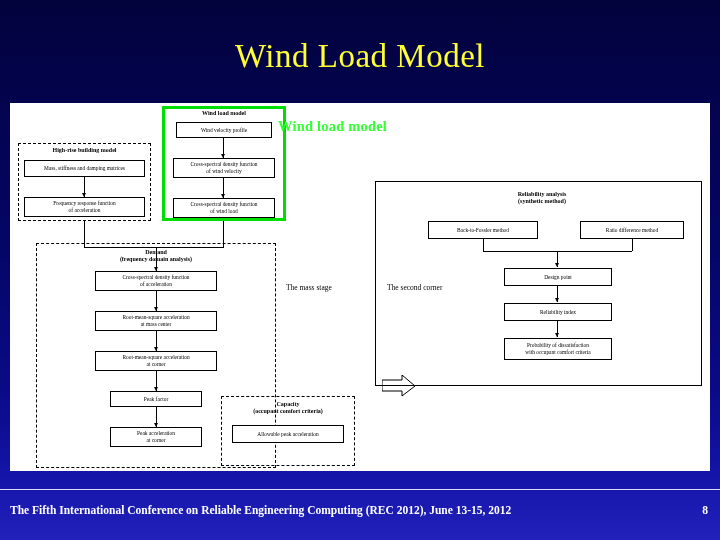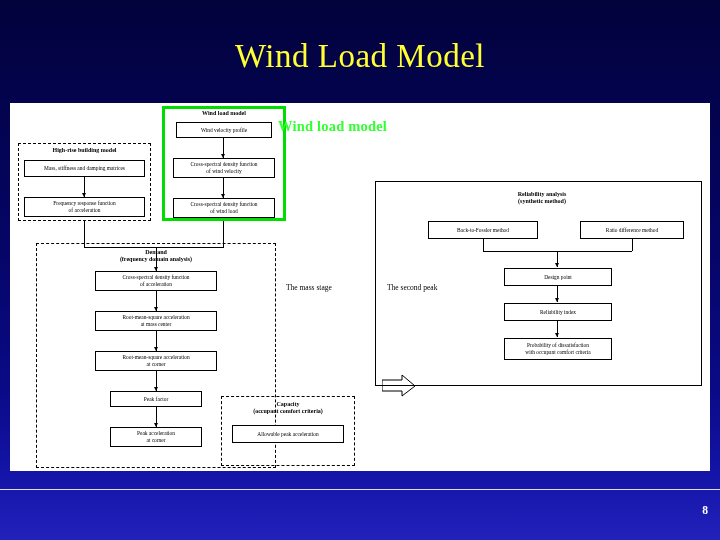--- a/index.html
+++ b/index.html
@@ -209,21 +209,21 @@
     <div class="arrowdown" style="left:144px; top:320px;"></div>
     <div class="box" style="left:100px; top:324px; width:92px; height:20px;">Peak acceleration
 at corner</div>
 
     <div class="group" style="left:211px; top:293px; width:134px; height:70px;"></div>
     <div class="grouplabel" style="left:217px; top:298px; width:122px;">Capacity
 (occupant comfort criteria)</div>
     <div class="box" style="left:222px; top:322px; width:112px; height:18px;">Allowable peak acceleration</div>
 
     <div class="stage-label" style="left:276px; top:180px;">The mass stage</div>
-    <div class="stage-label" style="left:377px; top:180px;">The second peak</div>
+    <div class="stage-label" style="left:377px; top:180px;">The second corner</div>
 
     <div class="bigarrow">
       <svg width="34" height="22" viewBox="0 0 34 22">
         <polygon points="0,5 20,5 20,0 33,11 20,21 20,16 0,16" fill="#ffffff" stroke="#000000" stroke-width="1"></polygon>
       </svg>
     </div>
 
     <div class="group solid" style="left:365px; top:78px; width:327px; height:205px;"></div>
     <div class="grouplabel" style="left:470px; top:88px; width:124px;">Reliability analysis
 (synthetic method)</div>
@@ -241,15 +241,16 @@
     <div class="vline" style="left:547px; top:218px; height:16px;"></div>
     <div class="arrowdown" style="left:545px; top:230px;"></div>
     <div class="box" style="left:494px; top:235px; width:108px; height:22px;">Probability of dissatisfaction
 with occupant comfort criteria</div>
 
   </div>
 
   <div class="fig-label-green">Wind load model</div>
 
   <div class="footer-rule"></div>
+  <div class="footer-text">The Fifth International Conference on Reliable Engineering Computing (REC 2012), June 13-15, 2012</div>
   <div class="footer-page">8</div>
 
 </div>
 
 </body></html>

